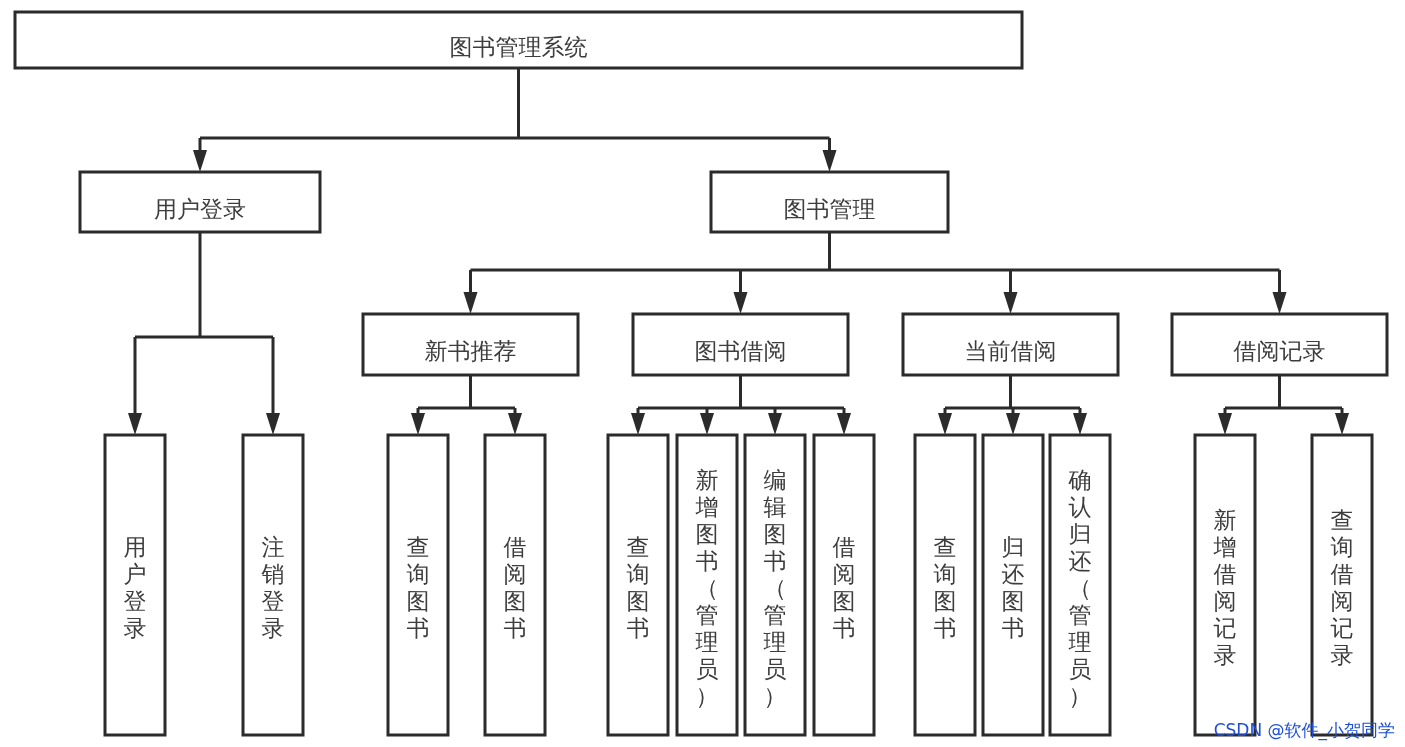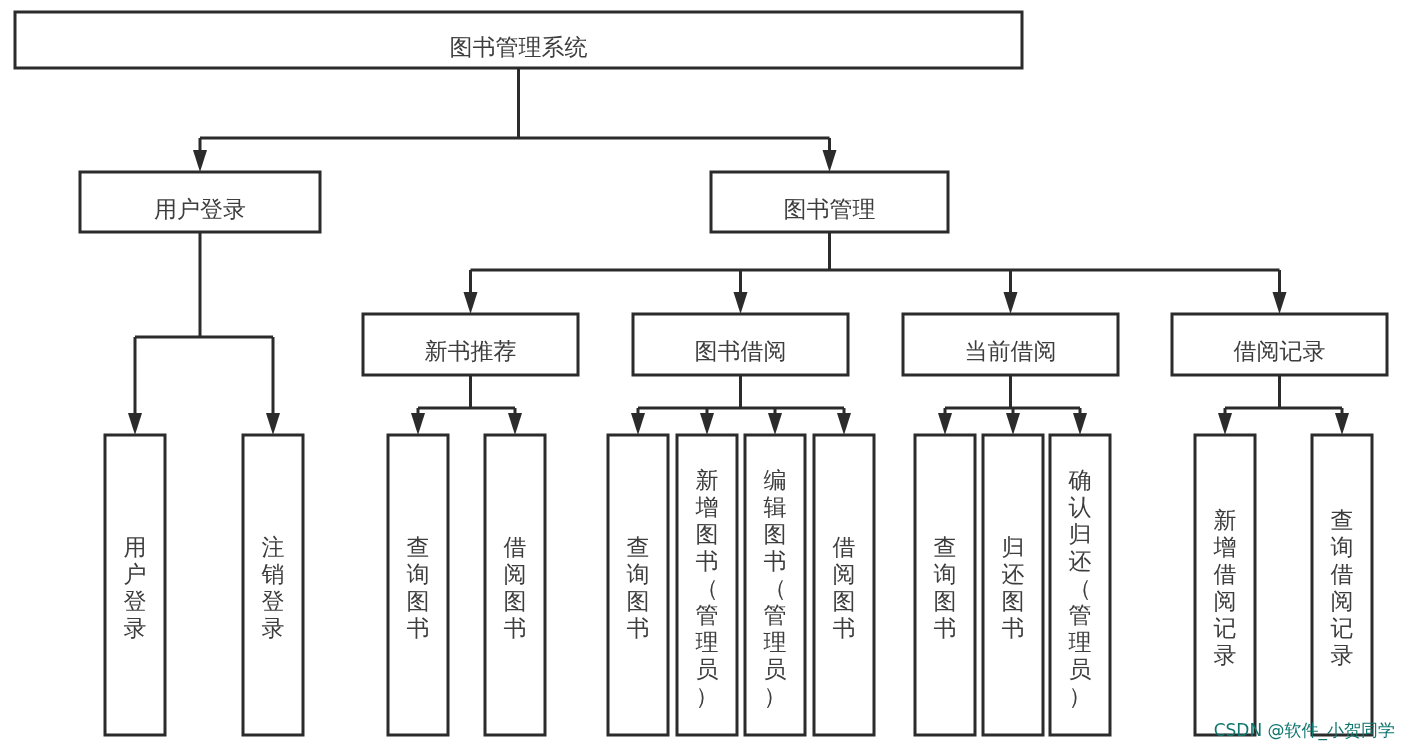--- a/index.html
+++ b/index.html
@@ -50,21 +50,21 @@
     font-size: 23px;
     text-anchor: middle;
     dominant-baseline: middle;
   }
   .watermark {
     position: absolute;
     right: 10px;
     bottom: 5px;
     font-family: "DejaVu Sans", "Liberation Sans", sans-serif;
     font-size: 17px;
-    color: #0f766e;
+    color: #1d4ed8;
     white-space: nowrap;
     pointer-events: none;
     user-select: none;
   }
 </style>
 </head>
 <body>
 
 <div id="diagram-root">
   <svg class="diagram-canvas" id="diagram-svg" viewBox="0 0 1405 747" xmlns="http://www.w3.org/2000/svg">

